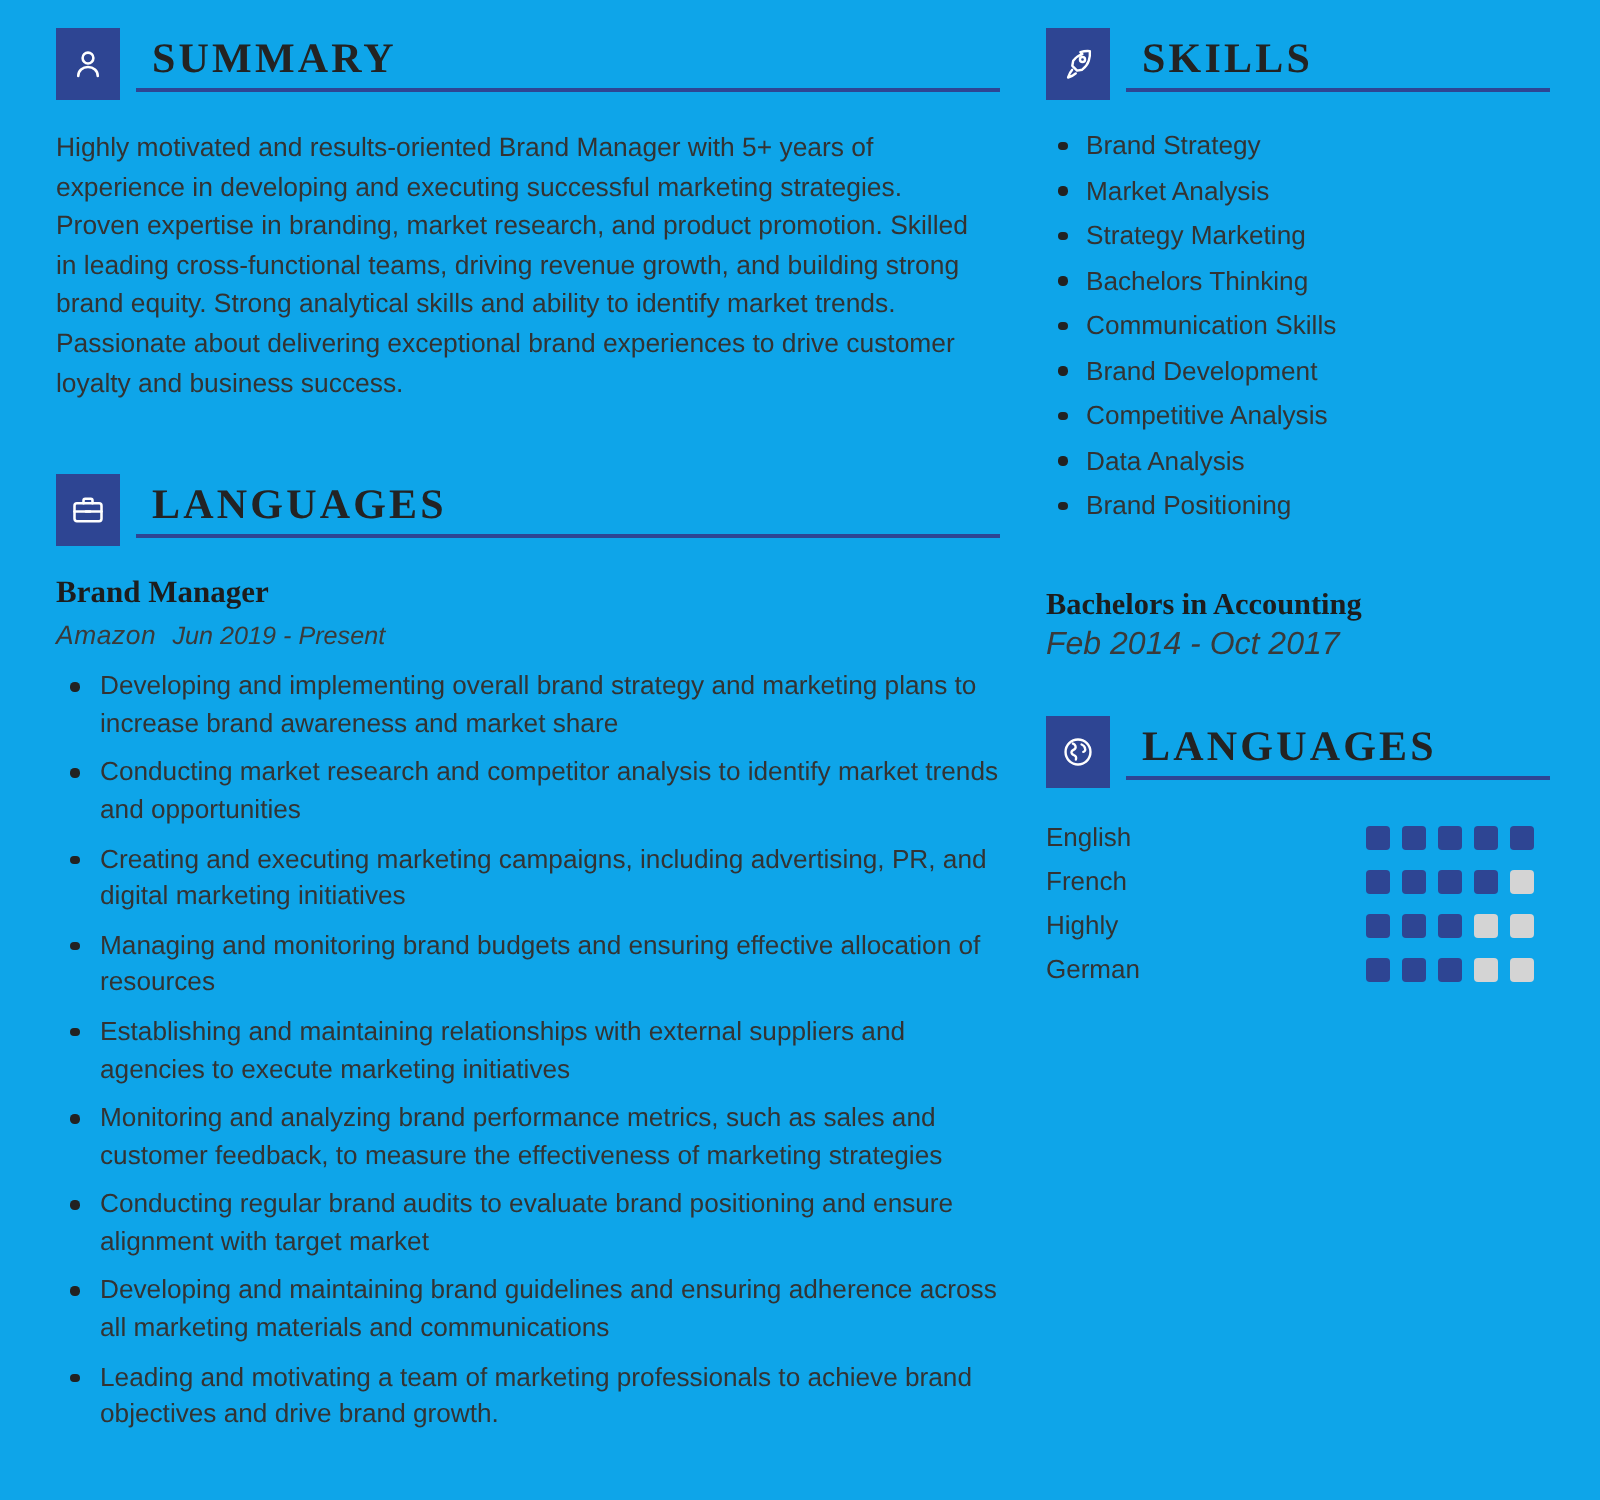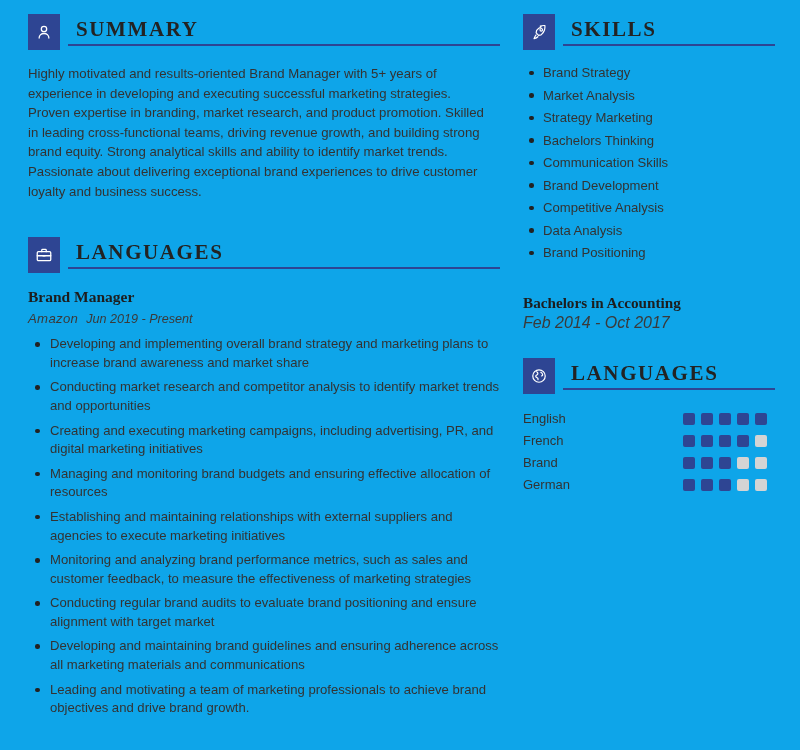--- a/index.html
+++ b/index.html
@@ -306,21 +306,21 @@
           <div class="lang-name">French</div>
           <div class="lang-dots">
             <span class="on"></span>
             <span class="on"></span>
             <span class="on"></span>
             <span class="on"></span>
             <span></span>
           </div>
         </div>
         <div class="lang-row">
-          <div class="lang-name">Brand</div>
+          <div class="lang-name">Highly</div>
           <div class="lang-dots">
             <span class="on"></span>
             <span class="on"></span>
             <span class="on"></span>
             <span></span>
             <span></span>
           </div>
         </div>
         <div class="lang-row">
           <div class="lang-name">German</div>

